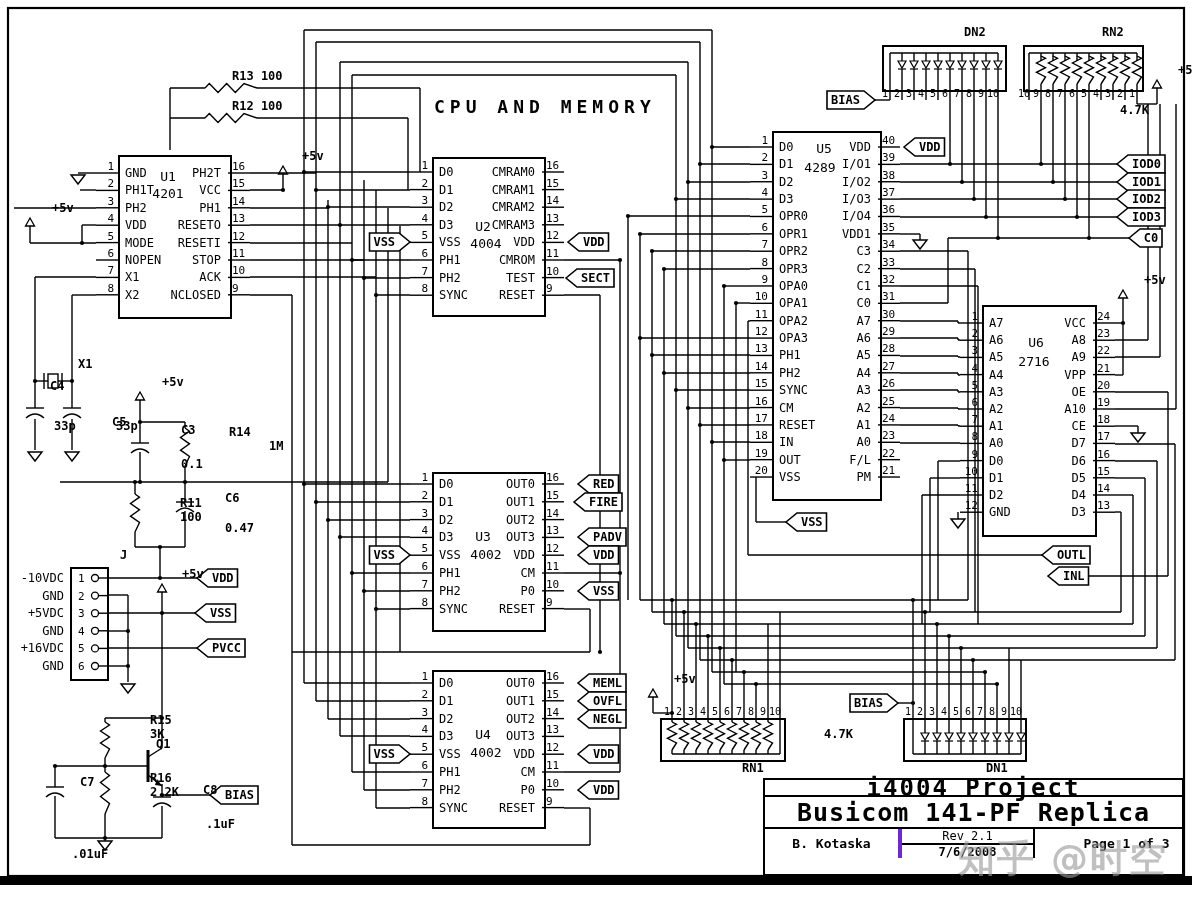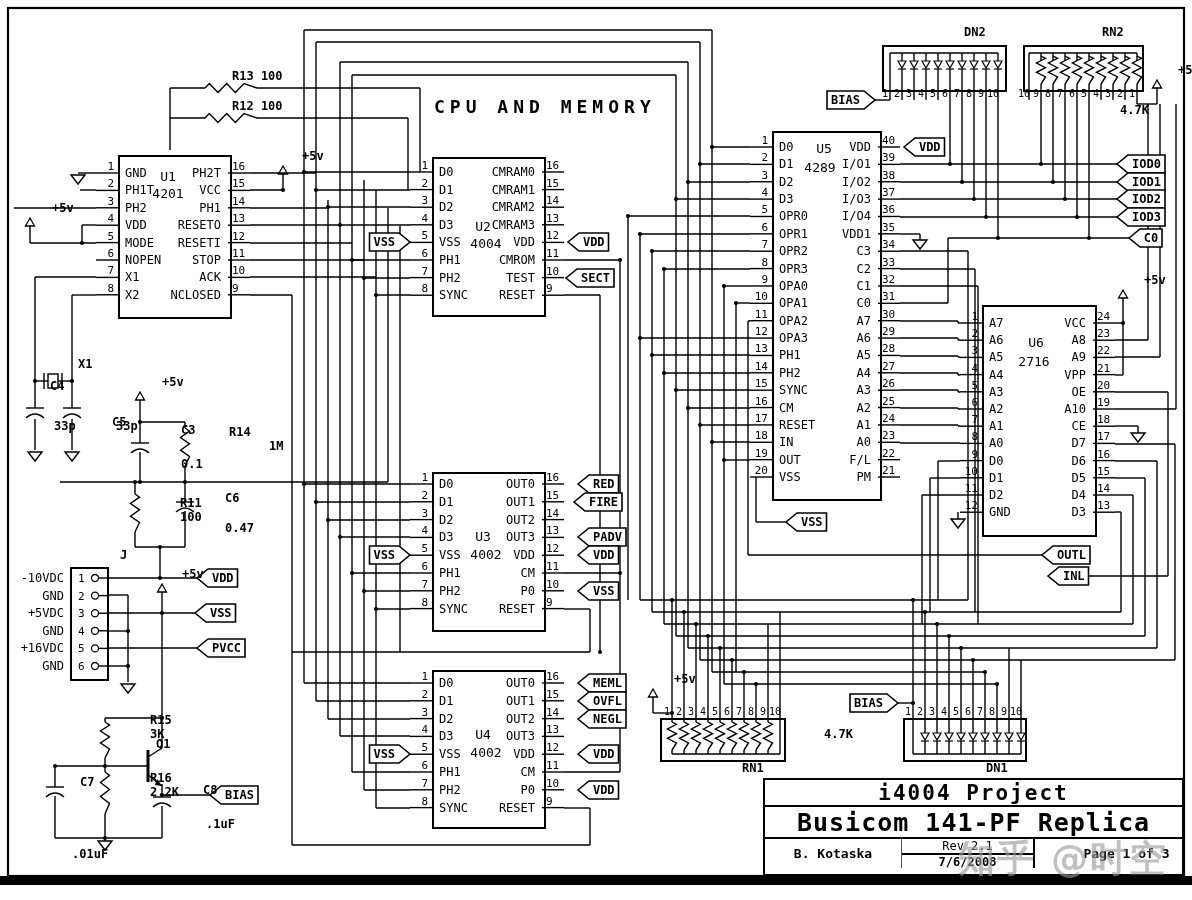--- a/index.html
+++ b/index.html
@@ -7,26 +7,26 @@
           font-family:"DejaVu Sans Mono","Liberation Mono",monospace;color:#000;}
   #wiring{position:absolute;left:0;top:0;z-index:1;}
   .ic{position:absolute;border:2px solid #000;background:transparent;z-index:2;}
   .nbox{position:absolute;border:2px solid #000;background:transparent;z-index:2;}
   .jbox{position:absolute;border:2px solid #000;background:transparent;z-index:2;}
   .lb{position:absolute;font-size:12px;font-weight:bold;white-space:pre;z-index:3;line-height:1;padding-left:36px;}
   .section-title{position:absolute;left:434px;top:96px;font-size:18px;font-weight:bold;
                  letter-spacing:5px;z-index:3;}
   .tb{position:absolute;left:763px;top:778px;width:421px;height:98px;border:2px solid #000;
       box-sizing:border-box;z-index:4;background:#fff;}
-  .tb-r1{height:27px;border-bottom:2px solid #000;box-sizing:border-box;display:flex;
-         align-items:center;justify-content:center;font-size:21px;font-weight:bold;letter-spacing:2px;}
+  .tb-r1{height:17px;border-bottom:2px solid #000;box-sizing:border-box;display:flex;
+         align-items:center;justify-content:center;font-size:24px;font-weight:bold;letter-spacing:2px;}
   .tb-r2{height:32px;border-bottom:2px solid #000;box-sizing:border-box;display:flex;
          align-items:center;justify-content:center;font-size:25px;font-weight:bold;letter-spacing:1px;}
   .tb-r3{height:29px;display:flex;}
-  .tb-author{width:137px;border-right:1px solid #6d28d9;box-sizing:border-box;display:flex;
+  .tb-author{width:137px;border-right:4px solid #6d28d9;box-sizing:border-box;display:flex;
              align-items:center;justify-content:center;font-size:13px;font-weight:bold;}
   .tb-mid{width:133px;border-right:2px solid #000;box-sizing:border-box;display:flex;
           flex-direction:column;}
   .tb-rev{flex:1;border-bottom:2px solid #000;box-sizing:border-box;display:flex;
           align-items:center;justify-content:center;font-size:12px;font-weight:normal;}
   .tb-date{flex:1;display:flex;align-items:center;justify-content:center;font-size:12px;font-weight:bold;}
   .tb-page{flex:1;display:flex;align-items:center;justify-content:center;font-size:13px;font-weight:bold;padding-left:36px;}
   .watermark{position:absolute;left:958px;top:834px;font-size:37px;font-weight:bold;
              font-family:"DejaVu Sans","Liberation Sans",sans-serif;color:#9a9a9a;opacity:.62;
              z-index:9;white-space:nowrap;letter-spacing:2px;}

